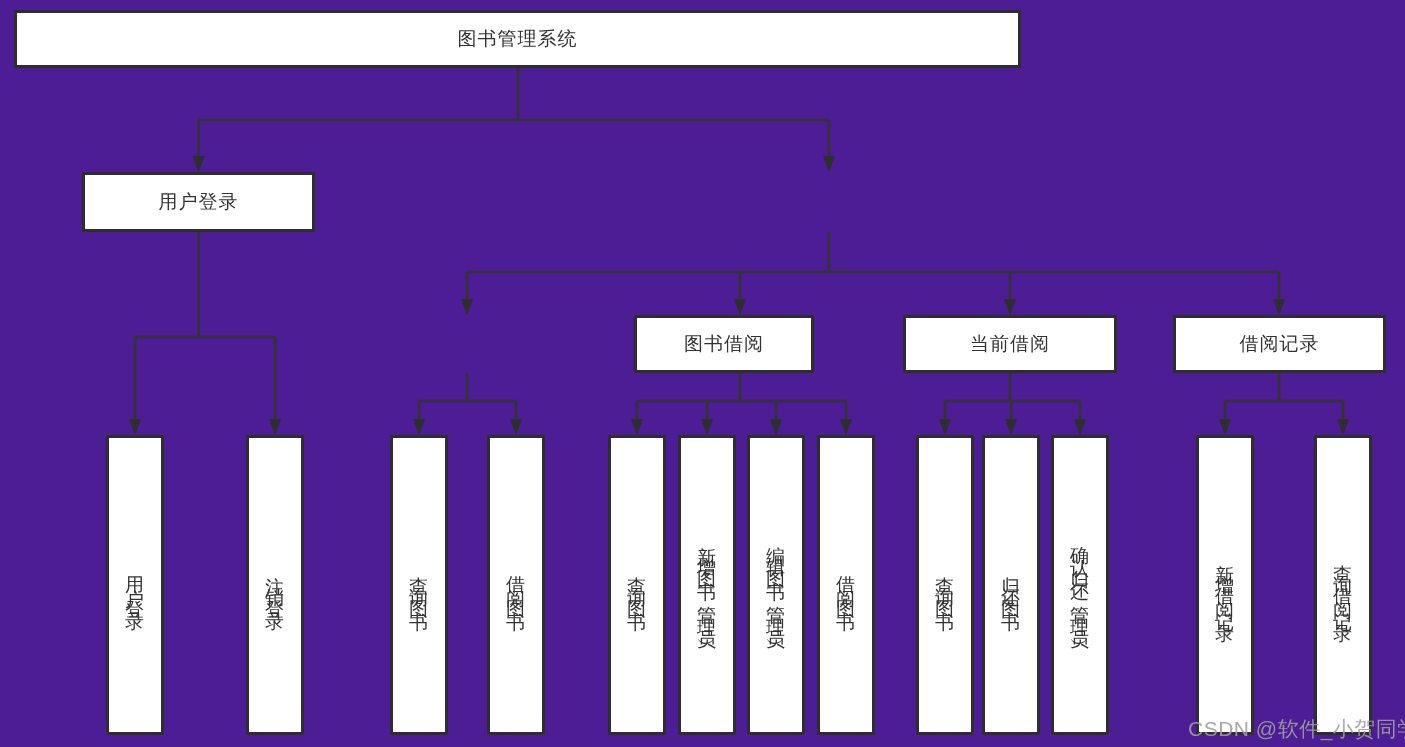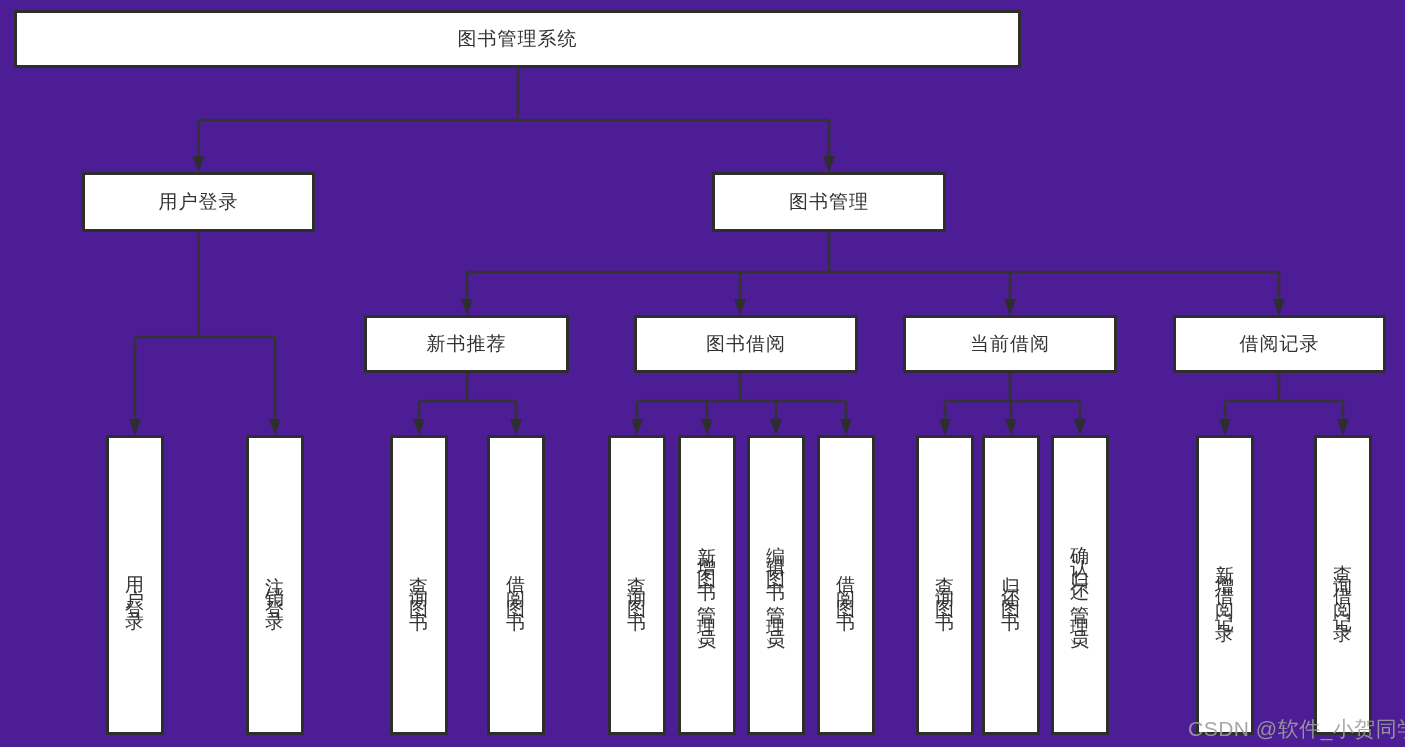--- a/index.html
+++ b/index.html
@@ -113,24 +113,22 @@
       <polygon points="1005,419 1017,419 1011,435"></polygon>
       <polygon points="1074,419 1086,419 1080,435"></polygon>
       <polygon points="1219,419 1231,419 1225,435"></polygon>
       <polygon points="1337,419 1349,419 1343,435"></polygon>
     </g>
   </svg>
 
   <div class="hbox" style="left:14px;top:10px;width:1007px;height:58px">图书管理系统</div>
 
   <div class="hbox" style="left:82px;top:172px;width:233px;height:60px">用户登录</div>
-  <div class="hbox" style="left:712px;top:172px;width:234px;height:60px">图书管理</div>
 
-  <div class="hbox" style="left:364px;top:315px;width:205px;height:58px">新书推荐</div>
-  <div class="hbox" style="left:634px;top:315px;width:224px;height:58px">图书借阅</div>
+  <div class="hbox" style="left:634px;top:315px;width:180px;height:58px">图书借阅</div>
   <div class="hbox" style="left:1173px;top:315px;width:213px;height:58px">借阅记录</div>
   <div class="hbox" style="left:903px;top:315px;width:214px;height:58px">当前借阅</div>
 
   <div class="vbox" style="left:106px">
     <span>用户登录</span>
   </div>
   <div class="vbox" style="left:246px">
     <span>注销登录</span>
   </div>
   <div class="vbox" style="left:390px">

